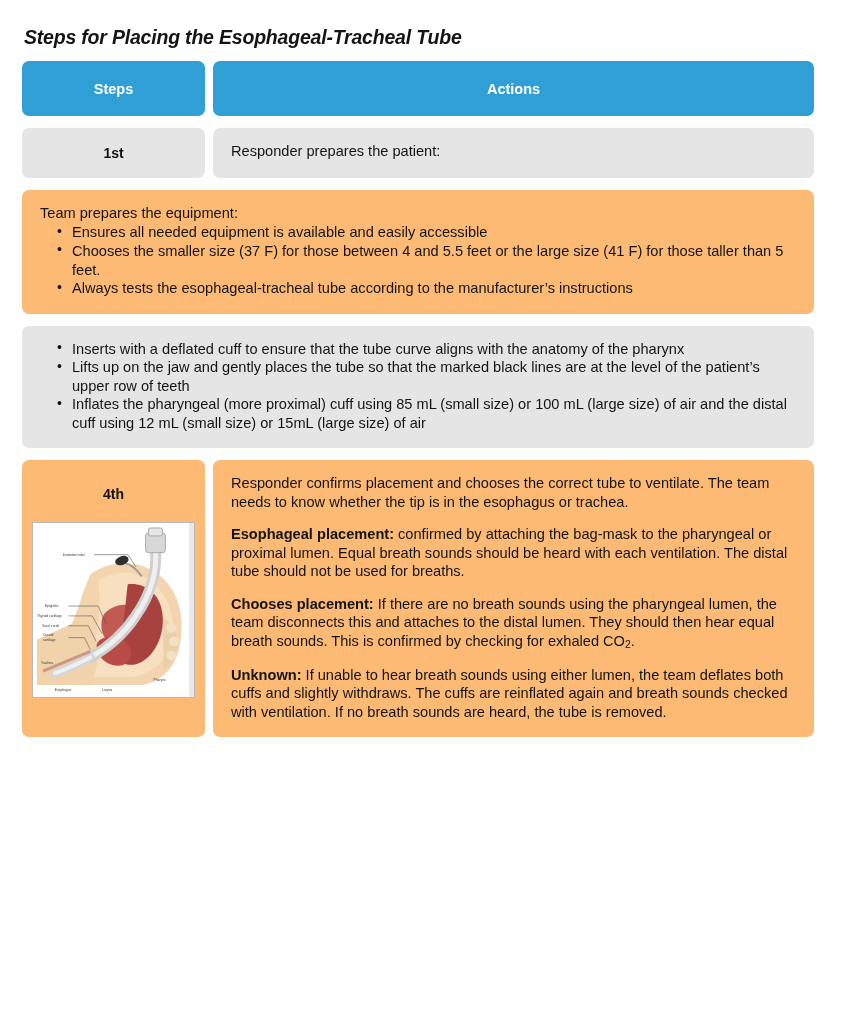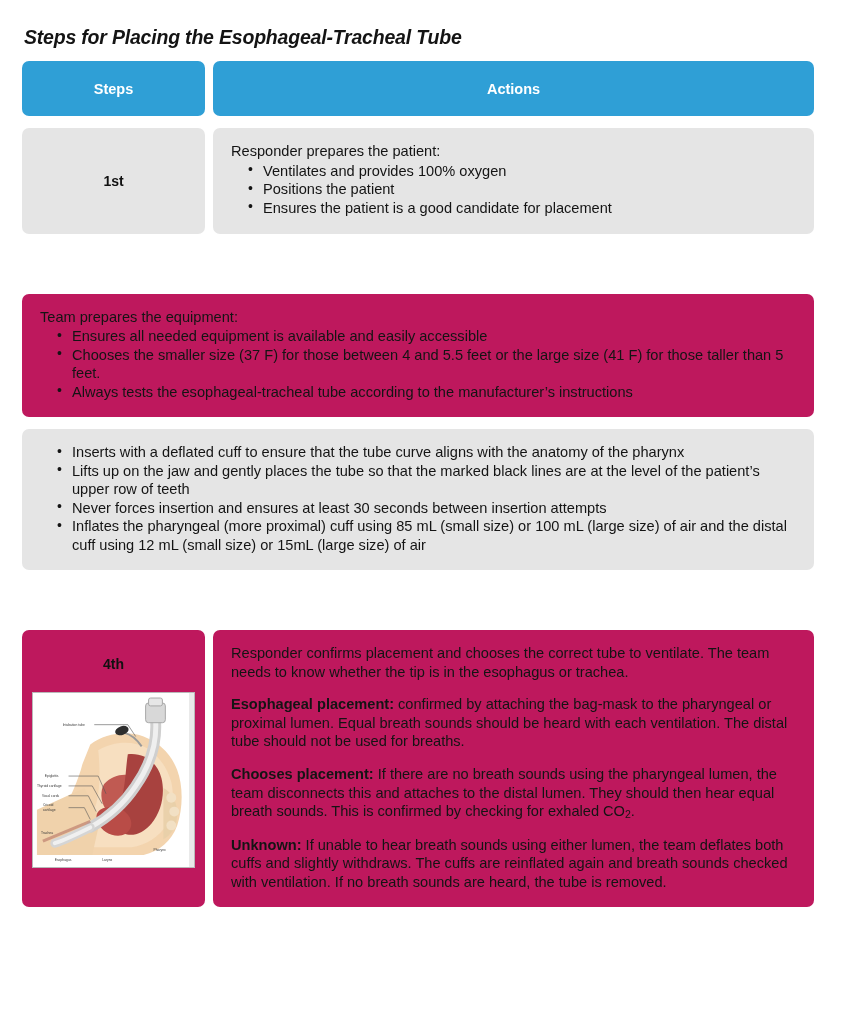--- a/index.html
+++ b/index.html
@@ -62,21 +62,21 @@
     font-weight: bold;
     font-size: 14.5px;
     display: flex;
     align-items: center;
     justify-content: center;
     height: 55px;
   }
 
   
   .row-gray .cell { background: #e5e5e5; }
-  .row-orange .cell { background: #be185d; margin-top: 48px; }
+  .row-orange .cell { background: #fdba74; }
 
   .cell-steps .step-label {
     font-weight: bold;
     font-size: 14px;
     text-align: center;
     color: #111111;
   }
 
   .row-body .cell-steps {
     display: flex;
@@ -150,45 +150,39 @@
       <div class="cell cell-steps">Steps</div>
       <div class="cell cell-actions">Actions</div>
     </div>
 
     <div class="row row-body row-gray">
       <div class="cell cell-steps">
         <div class="step-label">1st</div>
       </div>
       <div class="cell cell-actions">
         <p class="lead">Responder prepares the patient:</p>
-        <ul class="bullets">
-          <li>Ventilates and provides 100% oxygen</li>
-          <li>Positions the patient</li>
-          <li>Ensures the patient is a good candidate for placement</li>
-        </ul>
       </div>
     </div>
 
     <div class="row row-body row-orange">
       <div class="cell cell-actions">
         <p class="lead">Team prepares the equipment:</p>
         <ul class="bullets">
           <li>Ensures all needed equipment is available and easily accessible</li>
           <li>Chooses the smaller size (37 F) for those between 4 and 5.5 feet or the large size (41 F) for those taller than 5 feet.</li>
           <li>Always tests the esophageal-tracheal tube according to the manufacturer’s instructions</li>
         </ul>
       </div>
     </div>
 
     <div class="row row-body row-gray">
       <div class="cell cell-actions">
         <ul class="bullets">
           <li>Inserts with a deflated cuff to ensure that the tube curve aligns with the anatomy of the pharynx</li>
           <li>Lifts up on the jaw and gently places the tube so that the marked black lines are at the level of the patient’s upper row of teeth</li>
-          <li>Never forces insertion and ensures at least 30 seconds between insertion attempts</li>
           <li>Inflates the pharyngeal (more proximal) cuff using 85 mL (small size) or 100 mL (large size) of air and the distal cuff using 12 mL (small size) or 15mL (large size) of air</li>
         </ul>
       </div>
     </div>
 
     <div class="row row-body row-orange has-figure">
       <div class="cell cell-steps">
         <div class="step-label">4th</div>
 
         <div class="figure-frame">

